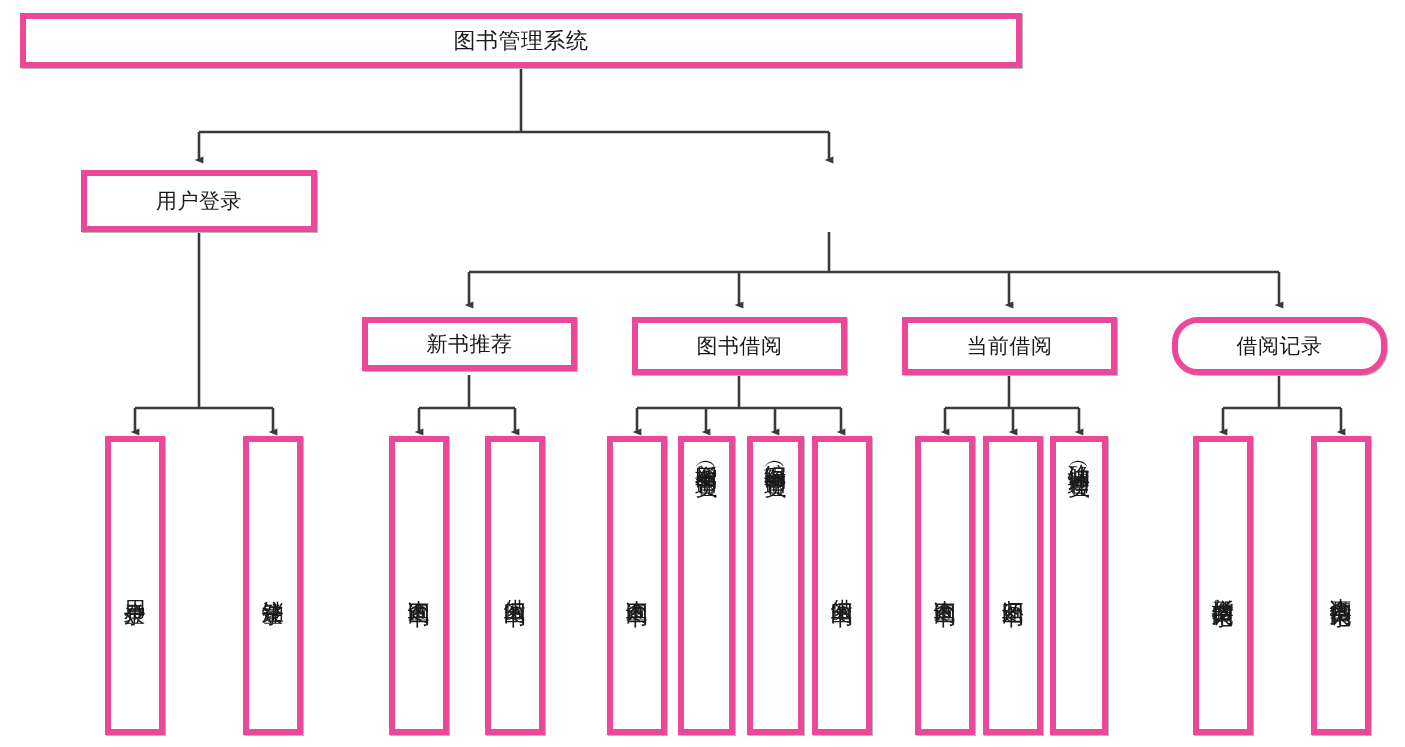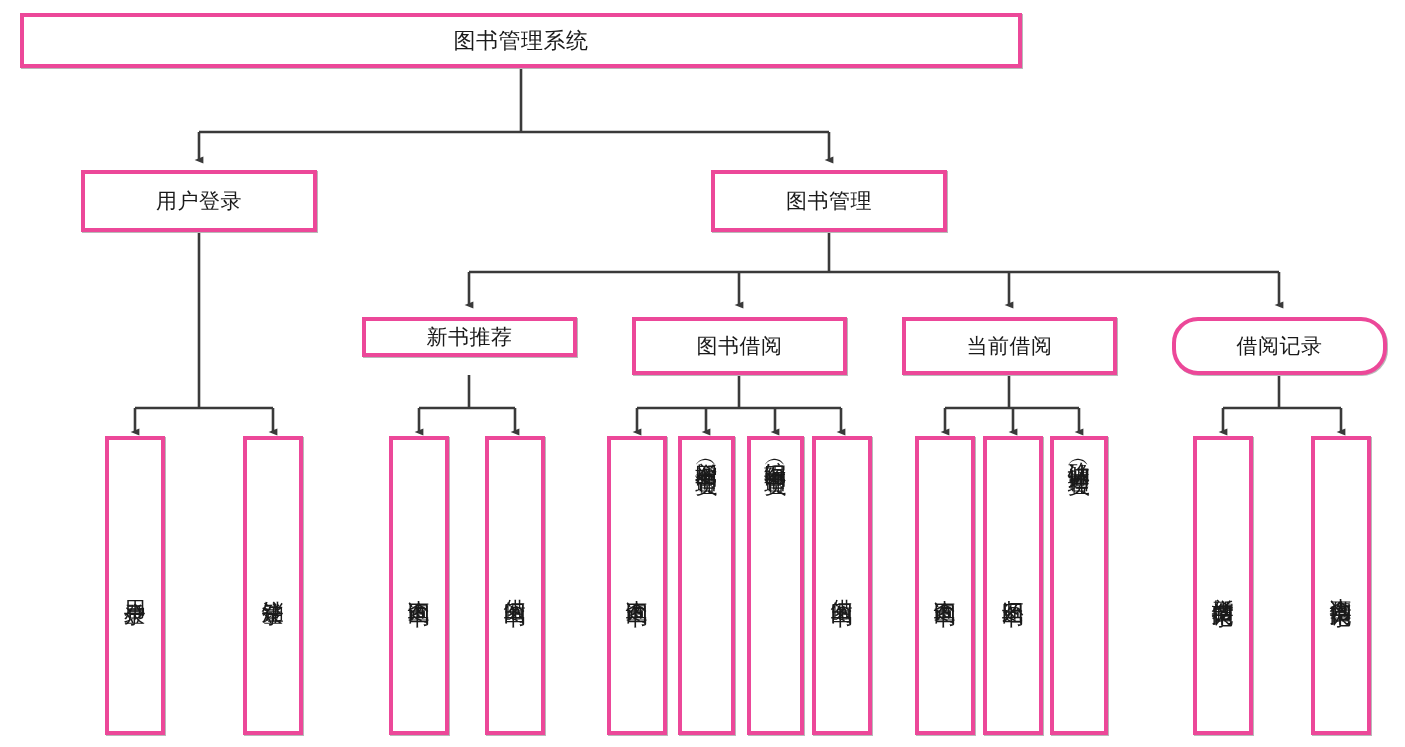--- a/index.html
+++ b/index.html
@@ -19,21 +19,21 @@
     position:absolute;
     left:0; top:0;
     width:1405px;
     height:747px;
     pointer-events:none;
   }
   .node{
     position:absolute;
     box-sizing:border-box;
     background:#ffffff;
-    border:4px solid #ec4899;
+    border:6px solid #ec4899;
     box-shadow:1px 1px 0 0 #b9b9b9;
     display:flex;
     align-items:center;
     justify-content:center;
     z-index:2;
   }
   .node .label{
     display:block;
     text-align:center;
     line-height:1.18;
@@ -130,25 +130,22 @@
   </svg>
 
   <div class="node horiz root" style="left:20px; top:13px; width:1002px; height:55px;">
     <span class="label">图书管理系统</span>
   </div>
 
   <div class="node horiz" style="left:81px; top:170px; width:236px; height:62px;">
     <span class="label">用户登录</span>
   </div>
 
-  <div class="node horiz" style="left:711px; top:170px; width:236px; height:62px;">
-    <span class="label">图书管理</span>
-  </div>
-
-  <div class="node horiz" style="left:362px; top:317px; width:215px; height:40px;">
+
+  <div class="node horiz" style="left:362px; top:317px; width:215px; height:54px;">
     <span class="label">新书推荐</span>
   </div>
 
   <div class="node horiz" style="left:632px; top:317px; width:215px; height:58px;">
     <span class="label">图书借阅</span>
   </div>
 
   <div class="node horiz" style="left:902px; top:317px; width:215px; height:58px;">
     <span class="label">当前借阅</span>
   </div>

